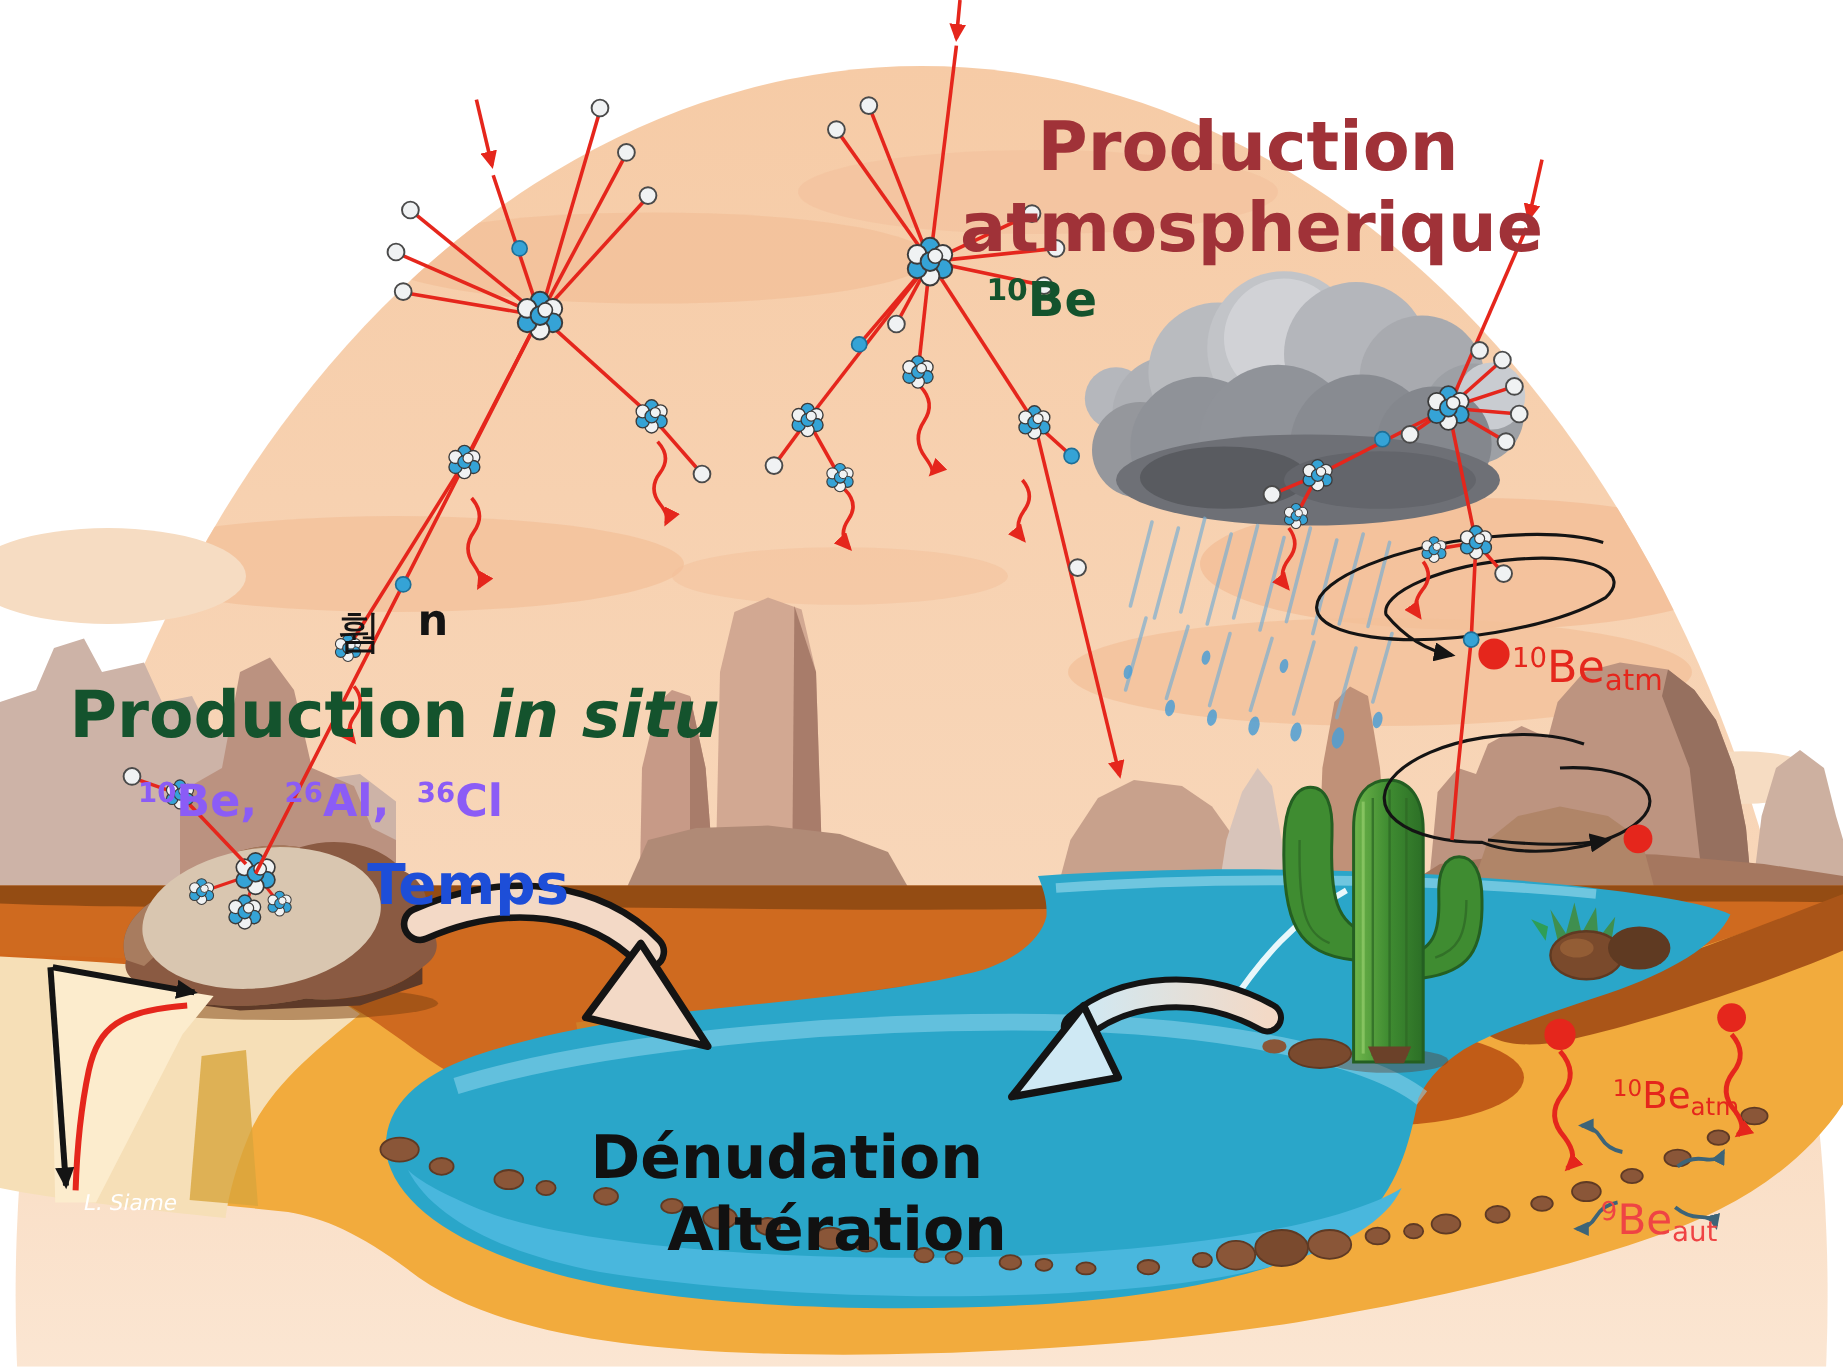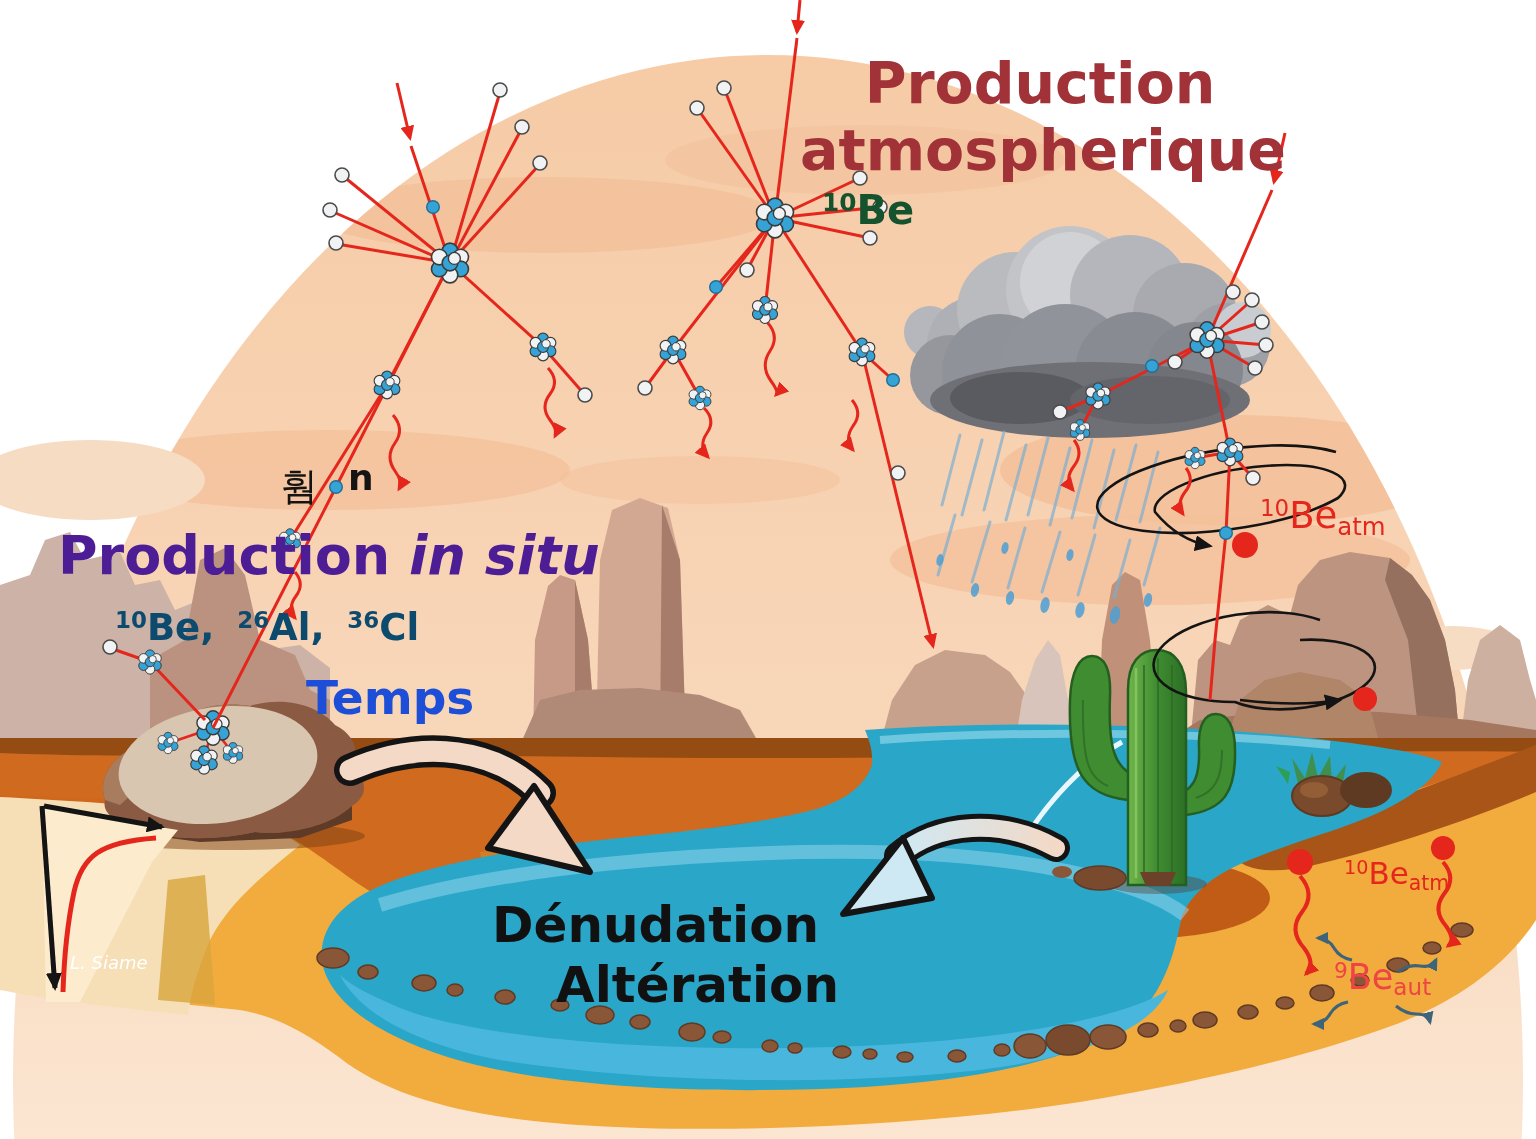--- a/index.html
+++ b/index.html
@@ -1,26 +1,26 @@
 <!DOCTYPE html>
 <html><head>
 <meta charset="utf-8">
 <style>
   html,body{margin:0;padding:0;background:#fff;}
   #stage{position:relative;width:1536px;height:1139px;overflow:hidden;background:#fff;
          font-family:"DejaVu Sans","Liberation Sans",sans-serif;}
   #art{position:absolute;left:0;top:0;}
-  .lbl{position:absolute;white-space:nowrap;line-height:1.1;}
+  .lbl{position:absolute;white-space:nowrap;line-height:1.1;margin-top:40px;}
   .sup{font-size:.62em;position:relative;top:-.52em;}
   .sub{font-size:.66em;position:relative;top:.28em;}
   .t-atm{left:800px;top:50px;width:480px;text-align:center;font-size:57px;font-weight:bold;color:#a03238;line-height:1.18;}
   .t-be10{left:822px;top:188px;font-size:40px;font-weight:bold;color:#14532d;}
-  .t-insitu{left:58px;top:526px;font-size:54px;font-weight:bold;color:#4c1d95;}
+  .t-insitu{left:58px;top:526px;font-size:54px;font-weight:bold;color:#14532d;}
   .t-insitu em{font-style:italic;}
-  .t-iso{left:115px;top:608px;font-size:37px;font-weight:bold;color:#0c4a6e;}
+  .t-iso{left:115px;top:608px;font-size:37px;font-weight:bold;color:#8b5cf6;}
   .t-iso span.it{margin-right:10px;}
   .t-temps{left:306px;top:672px;font-size:47px;font-weight:bold;color:#1d4ed8;}
   .t-n{left:348px;top:458px;font-size:36px;font-weight:bold;color:#141414;}
   .t-muon{left:280px;top:466px;font-size:38px;color:#141414;}
   .t-denud{left:492px;top:898px;font-size:50px;font-weight:bold;color:#111;}
   .t-alter{left:556px;top:958px;font-size:50px;font-weight:bold;color:#111;}
   .t-beatm1{left:1260px;top:496px;font-size:37px;color:#e5261c;}
   .t-beatm2{left:1344px;top:856px;font-size:31px;color:#e5261c;}
   .t-beaut{left:1334px;top:958px;font-size:35px;color:#ef4444;}
   .t-credit{left:70px;top:953px;font-size:18px;font-style:italic;color:#fff;}

